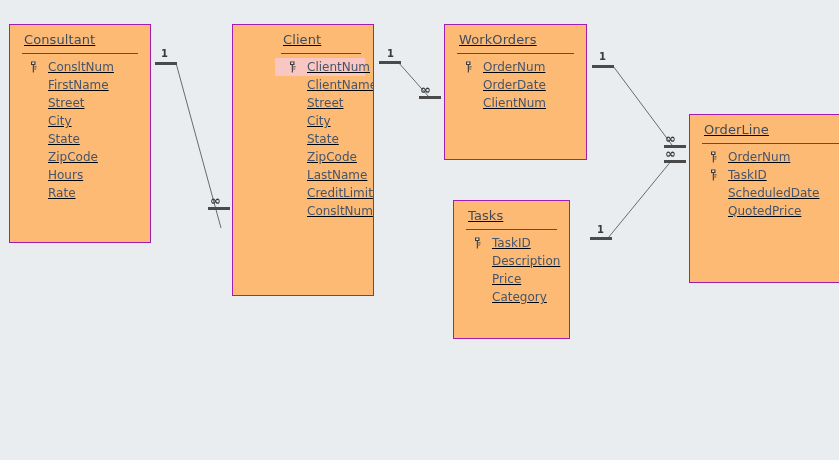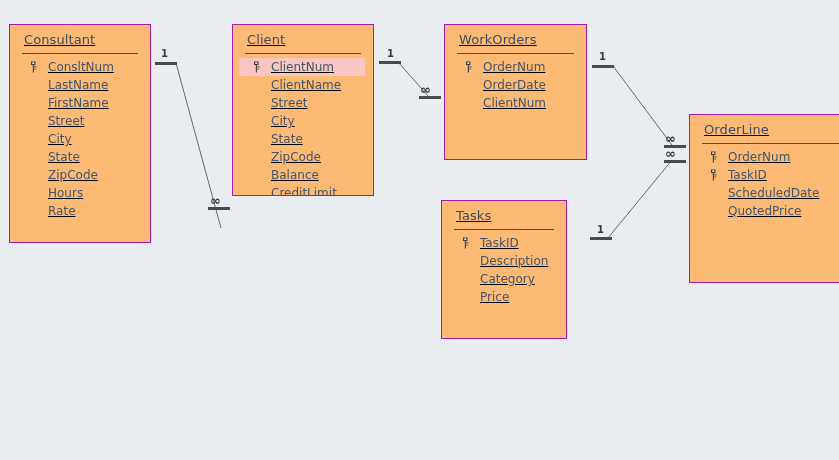--- a/index.html
+++ b/index.html
@@ -151,92 +151,88 @@
               <path d="M 2.8 4 L 3.9 4 L 3.9 11.5 L 2.8 11.5 Z" fill="#3c3c3c"></path>
               <path d="M 4.2 5.4 L 6.6 5.4 L 6.6 6.3 L 4.2 6.3 Z" fill="#3c3c3c"></path>
               <path d="M 4.2 7.6 L 6.2 7.6 L 6.2 8.4 L 4.2 8.4 Z" fill="#3c3c3c"></path>
               <path d="M 2.2 1.4 L 4.3 1.4 L 4.3 2.9 L 2.2 2.9 Z" fill="#ffffff"></path>
             </svg>
           </span>
           <span class="field-name">ConsltNum</span>
         </div>
         <div class="field-row">
           <span class="key-slot"></span>
+          <span class="field-name">FirstName</span>
+        </div>
+        <div class="field-row">
+          <span class="key-slot"></span>
+          <span class="field-name">Street</span>
+        </div>
+        <div class="field-row">
+          <span class="key-slot"></span>
+          <span class="field-name">City</span>
+        </div>
+        <div class="field-row">
+          <span class="key-slot"></span>
+          <span class="field-name">State</span>
+        </div>
+        <div class="field-row">
+          <span class="key-slot"></span>
+          <span class="field-name">ZipCode</span>
+        </div>
+        <div class="field-row">
+          <span class="key-slot"></span>
+          <span class="field-name">Hours</span>
+        </div>
+        <div class="field-row">
+          <span class="key-slot"></span>
+          <span class="field-name">Rate</span>
+        </div>
+      </div>
+  </div>
+
+  <div class="table-box" style="left:232px; top:24px; width:142px; height:272px;padding-left:36px;">
+    <div class="table-title">Client</div>
+    <div class="title-rule"></div>
+    <div class="field-list">
+        <div class="field-row selected">
+          <span class="key-slot">
+            <svg width="9" height="12" viewBox="0 0 9 12" class="key-icon">
+              <path d="M 1 0.5 L 5.5 0.5 L 5.5 4 L 1 4 Z" fill="#3c3c3c"></path>
+              <path d="M 2.8 4 L 3.9 4 L 3.9 11.5 L 2.8 11.5 Z" fill="#3c3c3c"></path>
+              <path d="M 4.2 5.4 L 6.6 5.4 L 6.6 6.3 L 4.2 6.3 Z" fill="#3c3c3c"></path>
+              <path d="M 4.2 7.6 L 6.2 7.6 L 6.2 8.4 L 4.2 8.4 Z" fill="#3c3c3c"></path>
+              <path d="M 2.2 1.4 L 4.3 1.4 L 4.3 2.9 L 2.2 2.9 Z" fill="#ffffff"></path>
+            </svg>
+          </span>
+          <span class="field-name">ClientNum</span>
+        </div>
+        <div class="field-row">
+          <span class="key-slot"></span>
+          <span class="field-name">ClientName</span>
+        </div>
+        <div class="field-row">
+          <span class="key-slot"></span>
+          <span class="field-name">Street</span>
+        </div>
+        <div class="field-row">
+          <span class="key-slot"></span>
+          <span class="field-name">City</span>
+        </div>
+        <div class="field-row">
+          <span class="key-slot"></span>
+          <span class="field-name">State</span>
+        </div>
+        <div class="field-row">
+          <span class="key-slot"></span>
+          <span class="field-name">ZipCode</span>
+        </div>
+        <div class="field-row">
+          <span class="key-slot"></span>
           <span class="field-name">LastName</span>
-        </div>
-        <div class="field-row">
-          <span class="key-slot"></span>
-          <span class="field-name">FirstName</span>
-        </div>
-        <div class="field-row">
-          <span class="key-slot"></span>
-          <span class="field-name">Street</span>
-        </div>
-        <div class="field-row">
-          <span class="key-slot"></span>
-          <span class="field-name">City</span>
-        </div>
-        <div class="field-row">
-          <span class="key-slot"></span>
-          <span class="field-name">State</span>
-        </div>
-        <div class="field-row">
-          <span class="key-slot"></span>
-          <span class="field-name">ZipCode</span>
-        </div>
-        <div class="field-row">
-          <span class="key-slot"></span>
-          <span class="field-name">Hours</span>
-        </div>
-        <div class="field-row">
-          <span class="key-slot"></span>
-          <span class="field-name">Rate</span>
-        </div>
-      </div>
-  </div>
-
-  <div class="table-box" style="left:232px; top:24px; width:142px; height:172px;">
-    <div class="table-title">Client</div>
-    <div class="title-rule"></div>
-    <div class="field-list">
-        <div class="field-row selected">
-          <span class="key-slot">
-            <svg width="9" height="12" viewBox="0 0 9 12" class="key-icon">
-              <path d="M 1 0.5 L 5.5 0.5 L 5.5 4 L 1 4 Z" fill="#3c3c3c"></path>
-              <path d="M 2.8 4 L 3.9 4 L 3.9 11.5 L 2.8 11.5 Z" fill="#3c3c3c"></path>
-              <path d="M 4.2 5.4 L 6.6 5.4 L 6.6 6.3 L 4.2 6.3 Z" fill="#3c3c3c"></path>
-              <path d="M 4.2 7.6 L 6.2 7.6 L 6.2 8.4 L 4.2 8.4 Z" fill="#3c3c3c"></path>
-              <path d="M 2.2 1.4 L 4.3 1.4 L 4.3 2.9 L 2.2 2.9 Z" fill="#ffffff"></path>
-            </svg>
-          </span>
-          <span class="field-name">ClientNum</span>
-        </div>
-        <div class="field-row">
-          <span class="key-slot"></span>
-          <span class="field-name">ClientName</span>
-        </div>
-        <div class="field-row">
-          <span class="key-slot"></span>
-          <span class="field-name">Street</span>
-        </div>
-        <div class="field-row">
-          <span class="key-slot"></span>
-          <span class="field-name">City</span>
-        </div>
-        <div class="field-row">
-          <span class="key-slot"></span>
-          <span class="field-name">State</span>
-        </div>
-        <div class="field-row">
-          <span class="key-slot"></span>
-          <span class="field-name">ZipCode</span>
-        </div>
-        <div class="field-row">
-          <span class="key-slot"></span>
-          <span class="field-name">Balance</span>
         </div>
         <div class="field-row">
           <span class="key-slot"></span>
           <span class="field-name">CreditLimit</span>
         </div>
         <div class="field-row">
           <span class="key-slot"></span>
           <span class="field-name">ConsltNum</span>
         </div>
       </div>
@@ -262,21 +258,21 @@
           <span class="key-slot"></span>
           <span class="field-name">OrderDate</span>
         </div>
         <div class="field-row">
           <span class="key-slot"></span>
           <span class="field-name">ClientNum</span>
         </div>
       </div>
   </div>
 
-  <div class="table-box" style="left:441px; top:200px; width:126px; height:139px;">
+  <div class="table-box" style="left:453px; top:200px; width:117px; height:139px;">
     <div class="table-title">Tasks</div>
     <div class="title-rule"></div>
     <div class="field-list">
         <div class="field-row">
           <span class="key-slot">
             <svg width="9" height="12" viewBox="0 0 9 12" class="key-icon">
               <path d="M 1 0.5 L 5.5 0.5 L 5.5 4 L 1 4 Z" fill="#3c3c3c"></path>
               <path d="M 2.8 4 L 3.9 4 L 3.9 11.5 L 2.8 11.5 Z" fill="#3c3c3c"></path>
               <path d="M 4.2 5.4 L 6.6 5.4 L 6.6 6.3 L 4.2 6.3 Z" fill="#3c3c3c"></path>
               <path d="M 4.2 7.6 L 6.2 7.6 L 6.2 8.4 L 4.2 8.4 Z" fill="#3c3c3c"></path>
@@ -284,25 +280,25 @@
             </svg>
           </span>
           <span class="field-name">TaskID</span>
         </div>
         <div class="field-row">
           <span class="key-slot"></span>
           <span class="field-name">Description</span>
         </div>
         <div class="field-row">
           <span class="key-slot"></span>
+          <span class="field-name">Price</span>
+        </div>
+        <div class="field-row">
+          <span class="key-slot"></span>
           <span class="field-name">Category</span>
-        </div>
-        <div class="field-row">
-          <span class="key-slot"></span>
-          <span class="field-name">Price</span>
         </div>
       </div>
   </div>
 
   <div class="table-box" style="left:689px; top:114px; width:164px; height:169px;">
     <div class="table-title">OrderLine</div>
     <div class="title-rule"></div>
     <div class="field-list">
         <div class="field-row">
           <span class="key-slot">

